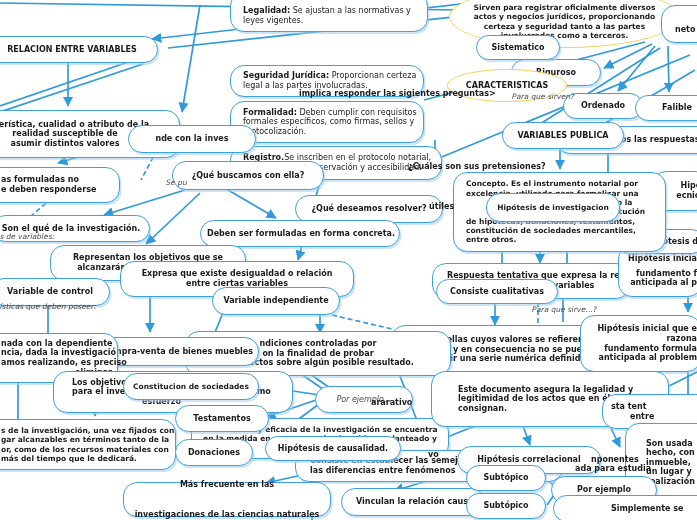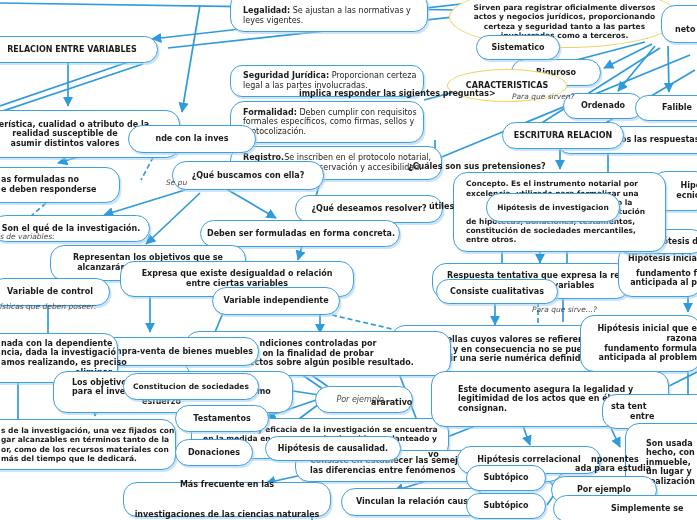--- a/index.html
+++ b/index.html
@@ -105,21 +105,21 @@
 
   <div class="node" style="left:-14px;top:36px;width:172px;height:27px;">
     <div class="l">RELACION ENTRE VARIABLES</div>
   </div>
 
   <div class="node lt" style="left:230px;top:-8px;width:198px;height:40px;padding-left:12px;padding-top:10px;">
     <div><span>Legalidad:</span><span class="rg"> Se ajustan a las normativas y leyes vigentes.</span></div>
   </div>
 
 
-  <div class="node lt" style="left:230px;top:65px;width:194px;height:32px;padding-left:12px;border-radius:12px;">
+  <div class="node lt" style="left:230px;top:65px;width:194px;height:32px;padding-left:12px;">
     <div><span ind="">Seguridad Jurídica:</span><span class="rg"> Proporcionan certeza legal a las partes involucradas.</span></div>
   </div>
 
   <div class="node lt" style="left:230px;top:101px;width:194px;height:42px;padding-left:12px;">
     <div><span>Formalidad:</span><span class="rg"> Deben cumplir con requisitos formales específicos, como firmas, sellos y protocolización.</span></div>
   </div>
 
   <div class="node lt" style="left:230px;top:146px;width:212px;height:34px;padding-left:12px;">
     <div><span>Registro.</span><span class="rg">Se inscriben en el protocolo notarial, asegurando su conservación y accesibilidad.</span></div>
   </div>
@@ -215,21 +215,21 @@
     <div class="l">Hipótesis de investigacion</div>
   </div>
 
   <div class="lbl" style="left:408px;top:162px;">¿Cuáles son sus pretensiones?</div>
 
   <div class="node lt" style="left:556px;top:126px;width:178px;height:28px;padding-left:64px;">
     <div class="l">os las respuestas?</div>
   </div>
 
   <div class="node" style="left:502px;top:122px;width:122px;height:27px;">
-    <div class="l">ESCRITURA RELACION</div>
+    <div class="l">VARIABLES PUBLICA</div>
   </div>
 
   <div class="node ellipse small" style="left:449px;top:-14px;width:231px;height:62px;padding-top:12px;">
     <div class="l">Sirven para registrar oficialmente diversos</div>
     <div class="l">actos y negocios jurídicos, proporcionando</div>
     <div class="l">certeza y seguridad tanto a las partes</div>
     <div class="l">involucradas como a terceros.</div>
   </div>
 
   <div class="node" style="left:511px;top:59px;width:90px;height:27px;">

